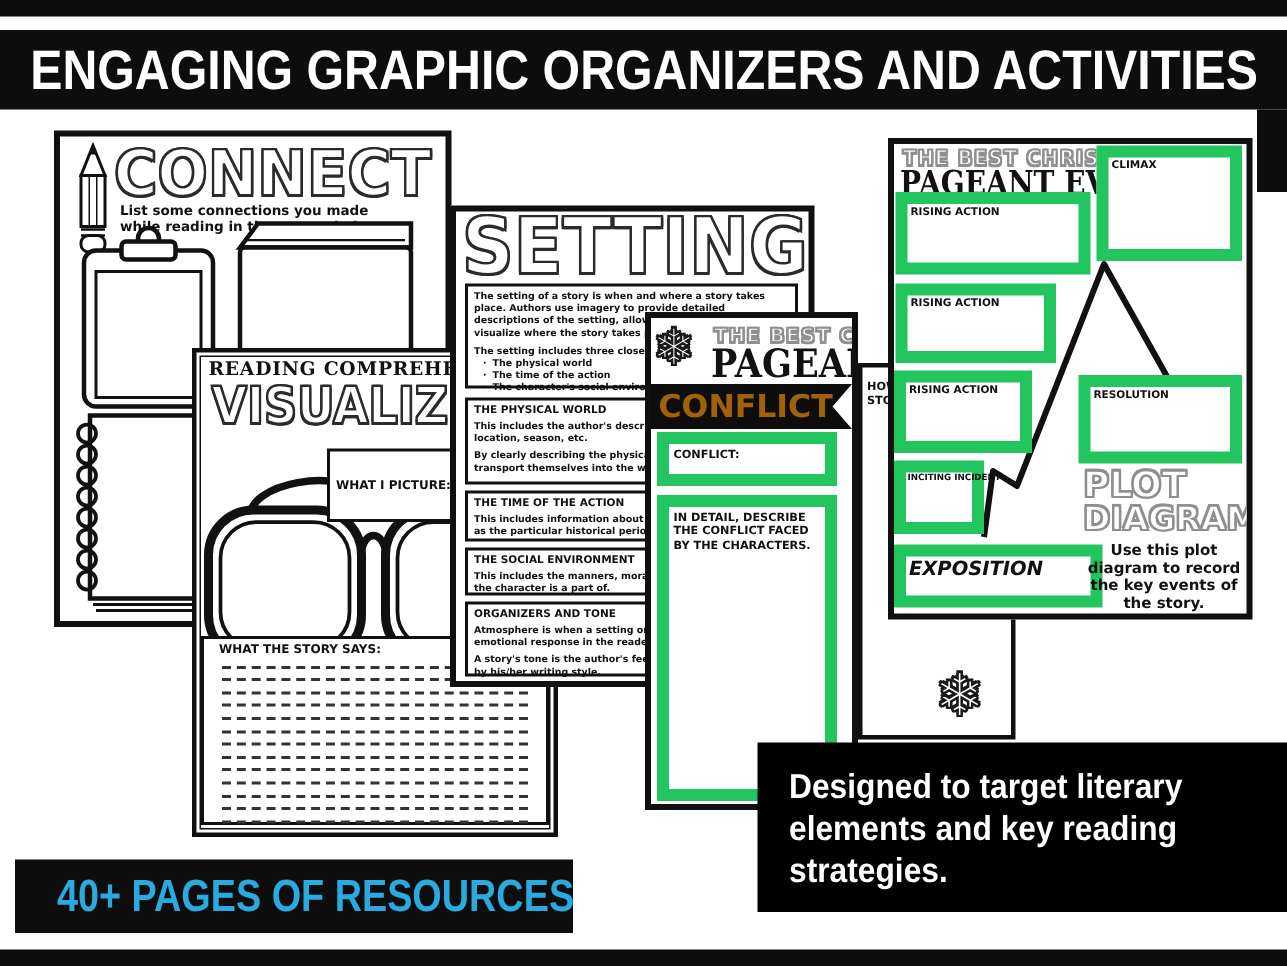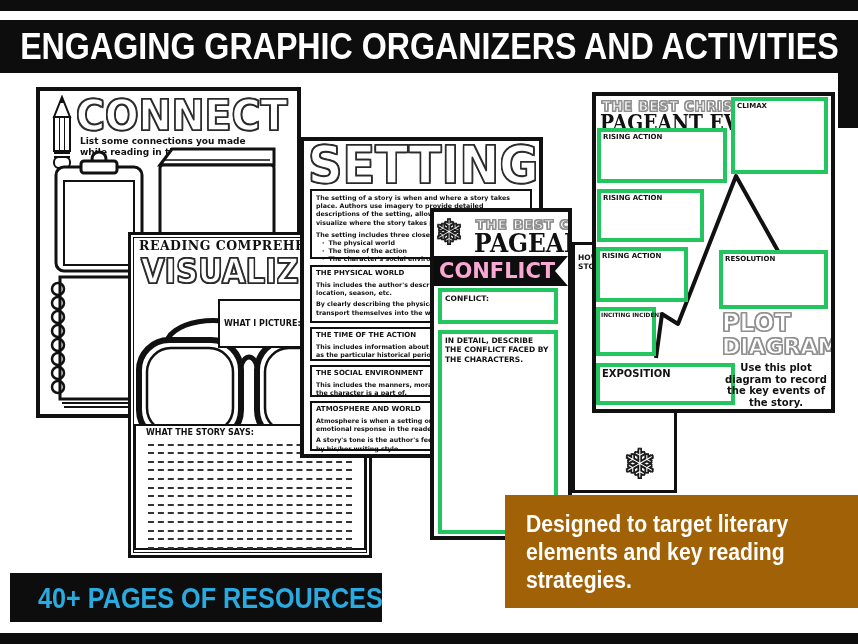--- a/index.html
+++ b/index.html
@@ -21,35 +21,35 @@
 
   .outline-dk { color:#fff; font-weight:bold; -webkit-text-stroke:1.5px #2b2b2b;
                 text-shadow:-1px -1px 0 #2b2b2b,1px -1px 0 #2b2b2b,-1px 1px 0 #2b2b2b,1px 1px 0 #2b2b2b; }
   .outline-gy { color:#fff; font-weight:bold; -webkit-text-stroke:1.2px #8f8f8f;
                 text-shadow:-1px -1px 0 #8f8f8f,1px -1px 0 #8f8f8f,-1px 1px 0 #8f8f8f,1px 1px 0 #8f8f8f; }
 
   .lbl { font-weight:bold; color:#111; }
   .serif { font-family:"DejaVu Serif","Liberation Serif",serif; font-weight:bold; }
 
   .bordered-box { position:absolute; border:2px solid #101010; background:#fff; }
-  .thick-box { position:absolute; border:4px solid #22c55e; background:#fff; }
+  .thick-box { position:absolute; border:8px solid #22c55e; background:#fff; }
 
   .dash-line { height:8.6px; border-bottom:2px dashed #333; margin:0 2px; }
 
-  .ribbon { position:absolute; background:#0d0d0d; color:#f9a8d4; font-weight:bold;
+  .ribbon { position:absolute; background:#0d0d0d; color:#a16207; font-weight:bold;
             clip-path:polygon(0 0,100% 0,calc(100% - 13px) 50%,100% 100%,0 100%); }
 
   .snow { font-family:"DejaVu Sans",sans-serif; color:#fff; font-weight:bold;
           -webkit-text-stroke:1.3px #1a1a1a;
           text-shadow:-1px -1px 0 #1a1a1a,1px -1px 0 #1a1a1a,-1px 1px 0 #1a1a1a,1px 1px 0 #1a1a1a; }
 
   .bullet-row { display:flex; }
   .bullet-row::before { content:"·"; font-weight:bold; margin:0 4px 0 6px; }
 
-  .callout { position:absolute; left:505px; top:495px; width:353px; height:113px; background:#a16207;
+  .callout { position:absolute; left:505px; top:495px; width:353px; height:113px; background:#000000;
              z-index:10; padding:15px 0 0 21px; }
   .callout-line { color:#fff; font-family:"Liberation Sans",sans-serif; font-weight:bold; font-size:23px;
                   line-height:1.22; white-space:nowrap; transform:scaleX(0.92); transform-origin:left; }
 
   .banner40 { position:absolute; left:10px; top:573px; width:372px; height:49px; background:#0d0d0d;
               z-index:10; display:flex; align-items:center; }
   .banner40-text { font-family:"Liberation Sans",sans-serif; font-weight:bold; font-size:30px;
                    white-space:nowrap; transform:scaleX(0.84); transform-origin:left; margin-left:28px; }
 </style>
 </head>
@@ -150,21 +150,21 @@
     </div>
     <div class="bordered-box" style="left:6px;top:186px;width:222px;height:34px;padding:2px 4px;font-size:6.3px;font-weight:bold;line-height:1.3;">
       <div style="font-size:7px;">THE TIME OF THE ACTION</div>
       <div style="margin-top:3px;">This includes information about the day and time as well as the particular historical period.</div>
     </div>
     <div class="bordered-box" style="left:6px;top:224px;width:222px;height:32px;padding:2px 4px;font-size:6.3px;font-weight:bold;line-height:1.3;">
       <div style="font-size:7px;">THE SOCIAL ENVIRONMENT</div>
       <div style="margin-top:3px;">This includes the manners, moral values and customs that the character is a part of.</div>
     </div>
     <div class="bordered-box" style="left:6px;top:260px;width:222px;height:50px;padding:2px 4px;font-size:6.3px;font-weight:bold;line-height:1.3;">
-      <div style="font-size:7px;">ATMOSPHERE AND WORLD</div>
+      <div style="font-size:7px;">ORGANIZERS AND TONE</div>
       <div style="margin-top:3px;">Atmosphere is when a setting or scene creates an emotional response in the reader.</div>
       <div style="margin-top:3px;">A story's tone is the author's feelings and attitude shown by his/her writing style.</div>
     </div>
   </div>
 
   <div class="page" style="left:572px;top:242px;width:105px;height:251px;border-width:3px;z-index:4;">
     <div class="abs lbl" style="left:3px;top:8px;font-size:7.5px;line-height:1.25;white-space:nowrap;">
       <div>HOW I</div>
       <div>STORY</div>
     </div>
@@ -203,21 +203,21 @@
     <div class="thick-box" style="left:0px;top:151px;width:92px;height:55px;padding:1px 2px;">
       <div class="lbl" style="font-size:7px;">RISING ACTION</div>
     </div>
     <div class="thick-box" style="left:123px;top:154px;width:109px;height:59px;padding:1px 2px;">
       <div class="lbl" style="font-size:7px;">RESOLUTION</div>
     </div>
     <div class="thick-box" style="left:0px;top:211px;width:60px;height:49px;padding:1px 1px;">
       <div class="lbl" style="font-size:5.8px;white-space:nowrap;">INCITING INCIDENT</div>
     </div>
     <div class="thick-box" style="left:0px;top:267px;width:139px;height:42px;padding:1px 2px;">
-      <div class="lbl" style="font-size:10px;">EXPOSITION</div>
+      <div class="lbl" style="font-size:13px;font-style:italic;">EXPOSITION</div>
     </div>
 
     <div class="abs" style="left:126px;top:215px;width:108px;text-align:left;">
       <div class="outline-gy" style="font-size:24px;line-height:1.0;">PLOT</div>
       <div class="outline-gy" style="font-size:22px;line-height:1.05;">DIAGRAM</div>
     </div>
     <div class="abs lbl" style="left:128px;top:266px;width:104px;font-size:10px;line-height:1.15;text-align:center;">Use this plot diagram to record the key events of the story.</div>
   </div>
 
   <div class="callout">

